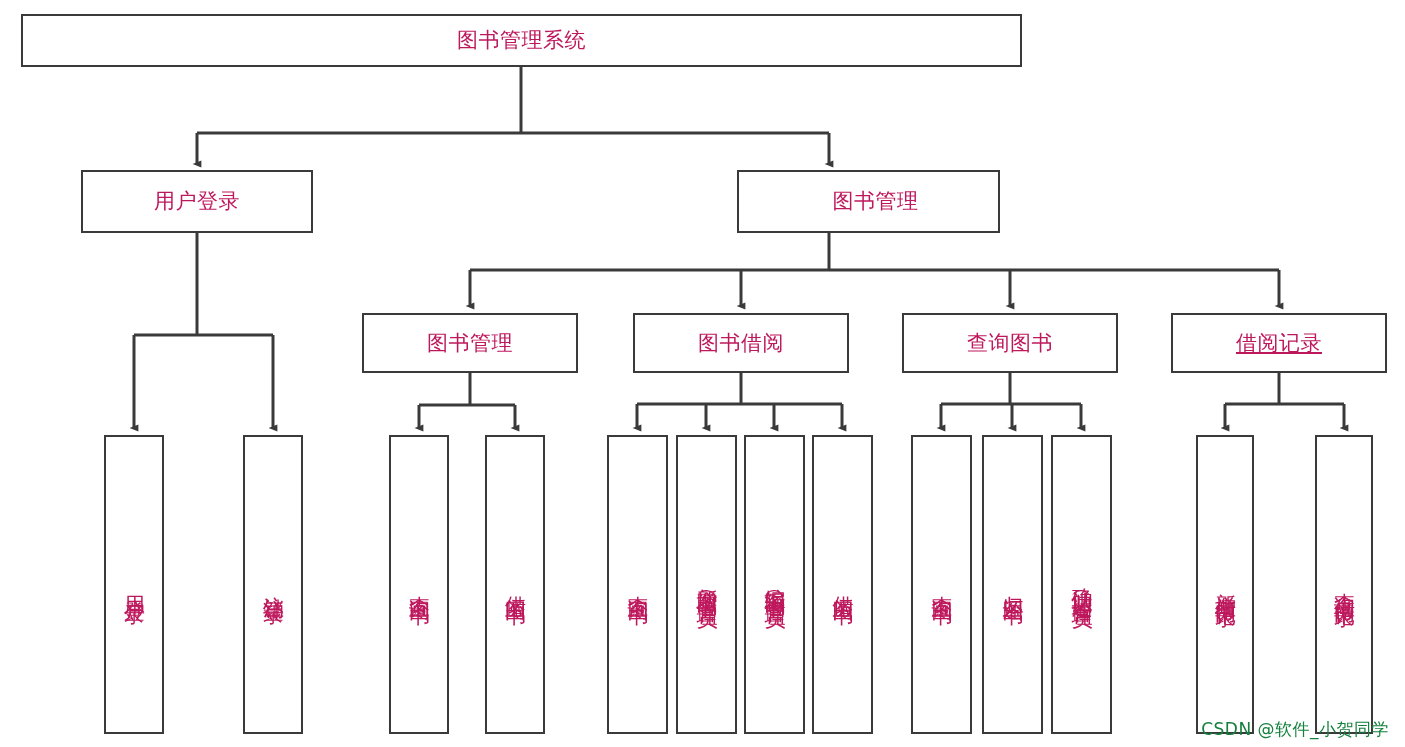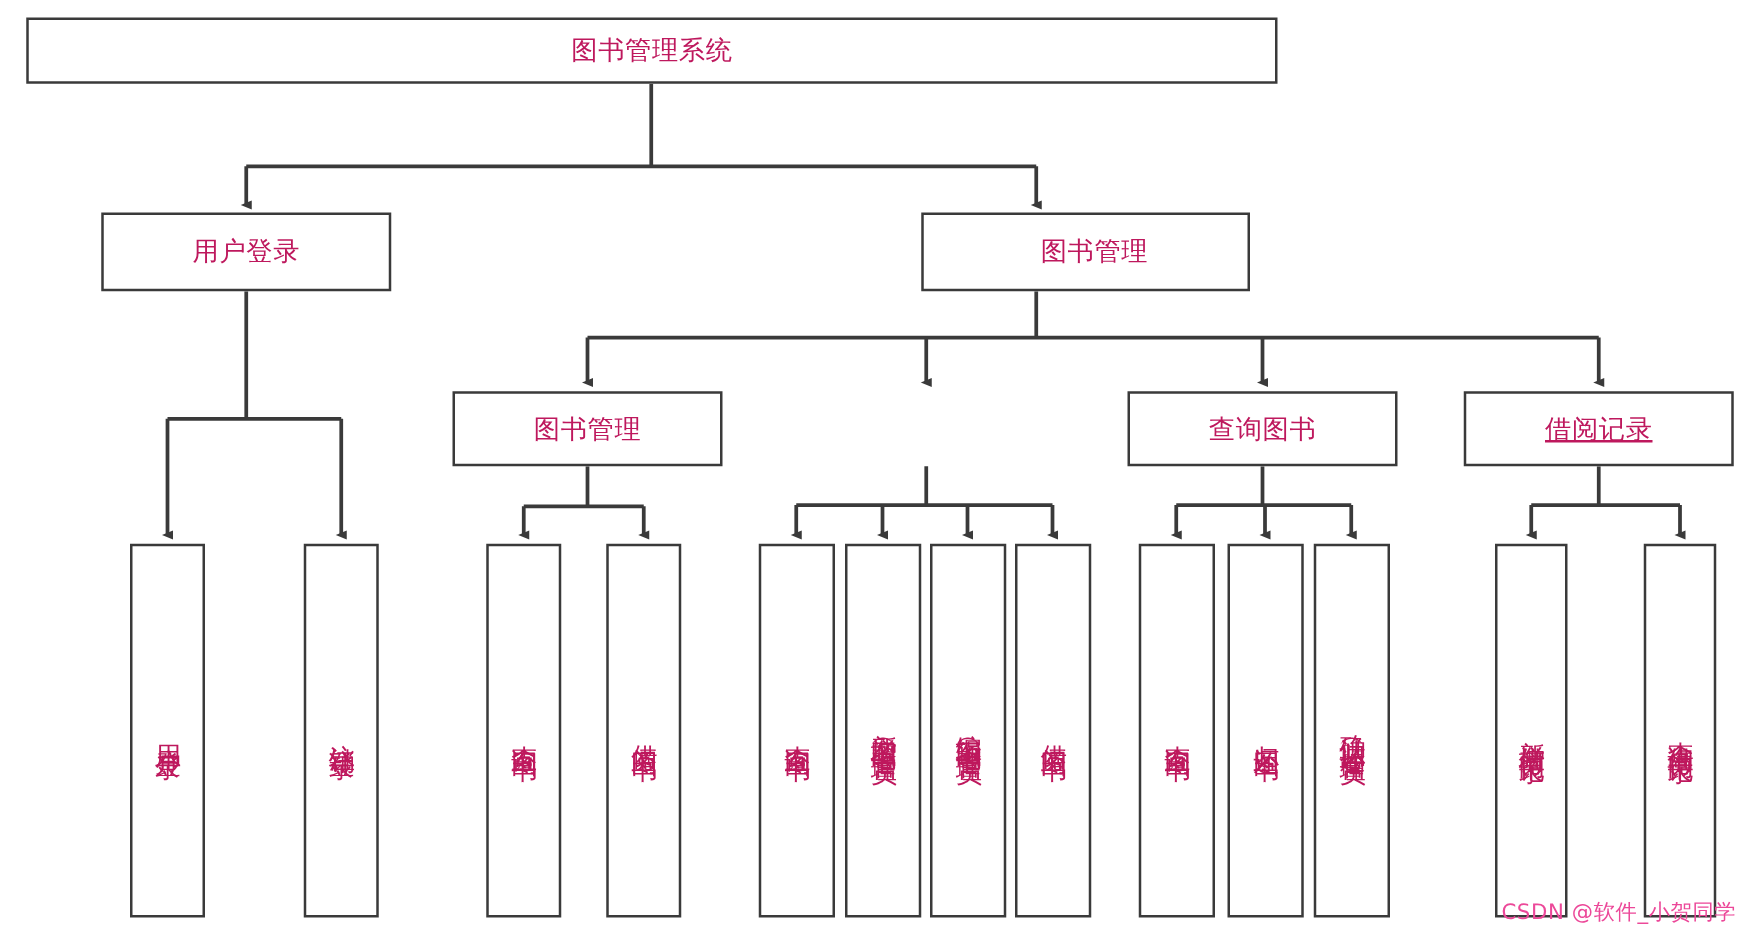--- a/index.html
+++ b/index.html
@@ -54,21 +54,21 @@
     font-size: 21px;
     letter-spacing: 3px;
     line-height: 1;
     white-space: nowrap;
   }
   #watermark {
     position: absolute;
     right: 16px;
     bottom: 6px;
     font-size: 17px;
-    color: #ec4899;
+    color: #15803d;
     letter-spacing: 0.5px;
     white-space: nowrap;
     pointer-events: none;
   }
 </style>
 </head>
 <body>
 
 <div id="canvas">
 
@@ -132,20 +132,23 @@
   <div class="node horiz" style="left: 81px; top: 170px; width: 232px; height: 63px;">
     <span class="node-label">用户登录</span>
   </div>
   <div class="node horiz" style="left: 737px; top: 170px; width: 263px; height: 63px; padding-left: 14px;">
     <span class="node-label">图书管理</span>
   </div>
 
   <div class="node horiz" style="left: 362px; top: 313px; width: 216px; height: 60px;">
     <span class="node-label">图书管理</span>
   </div>
+  <div class="node horiz" style="left: 633px; top: 313px; width: 216px; height: 60px;">
+    <span class="node-label">图书借阅</span>
+  </div>
   <div class="node horiz" style="left: 902px; top: 313px; width: 216px; height: 60px;">
     <span class="node-label">查询图书</span>
   </div>
   <div class="node horiz" style="left: 1171px; top: 313px; width: 216px; height: 60px; text-decoration: underline;">
     <span class="node-label">借阅记录</span>
   </div>
 
   <div class="node vert" style="left: 104px; top: 435px; width: 60px; height: 299px;">
     <span class="node-label">用户登录</span>
   </div>

